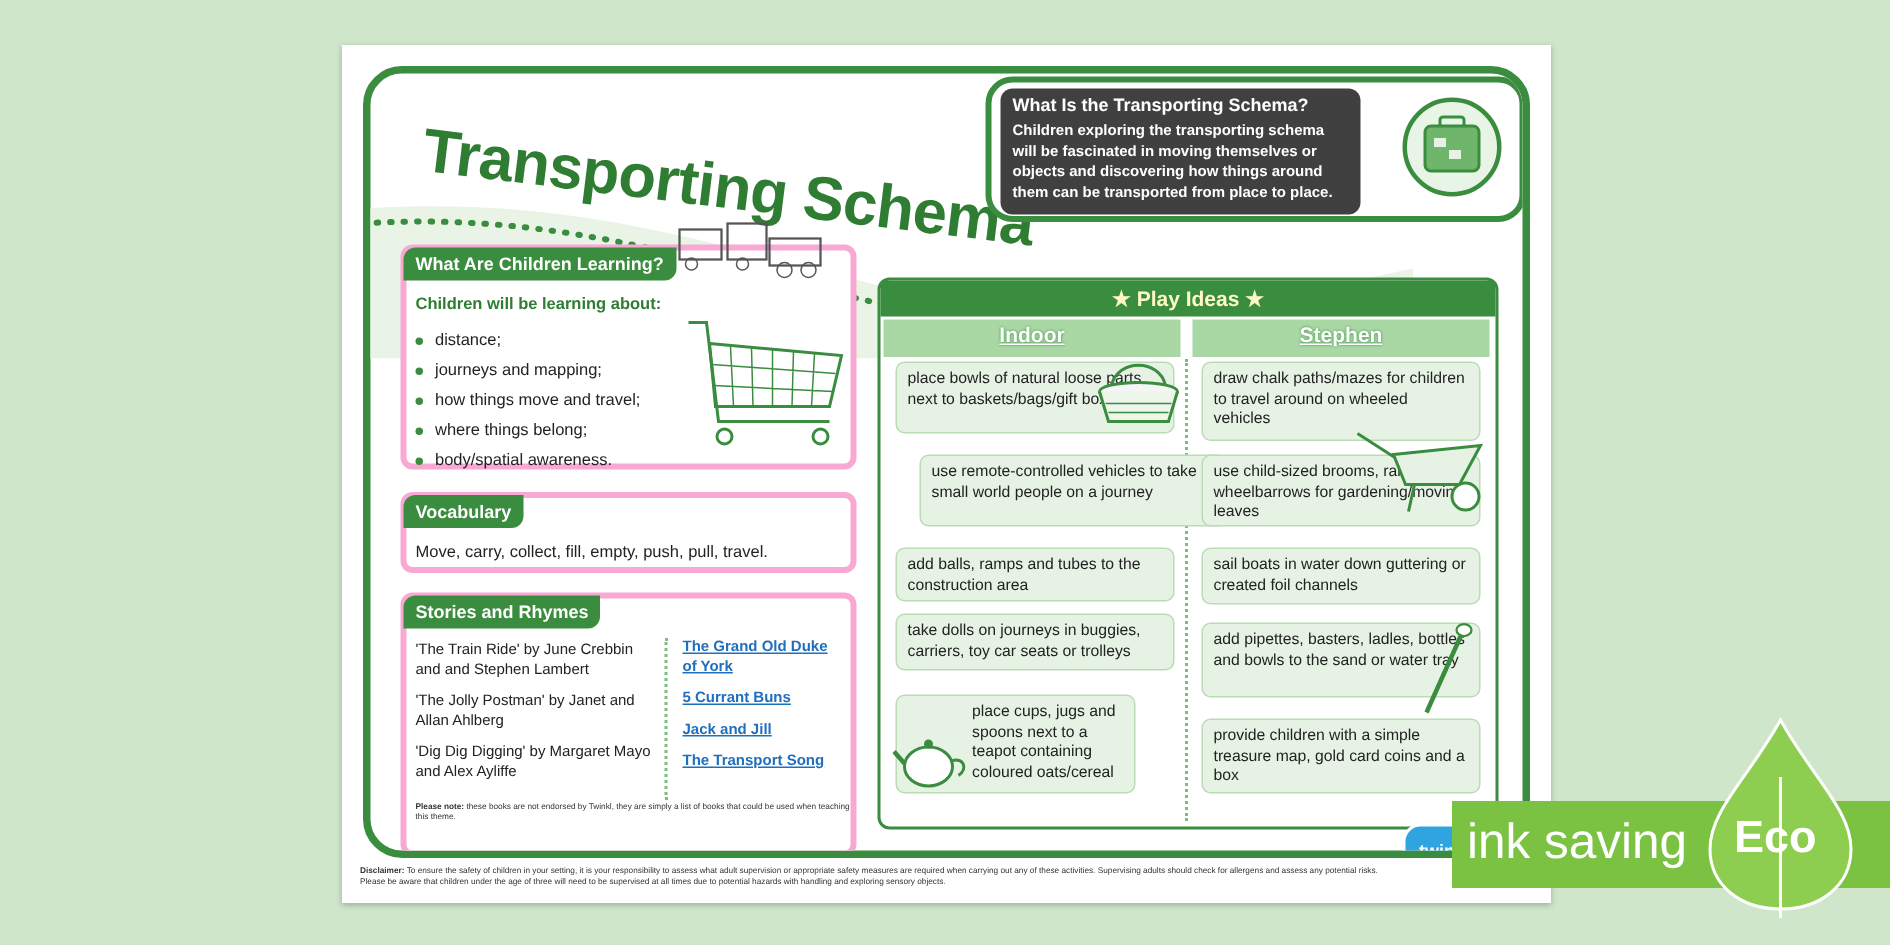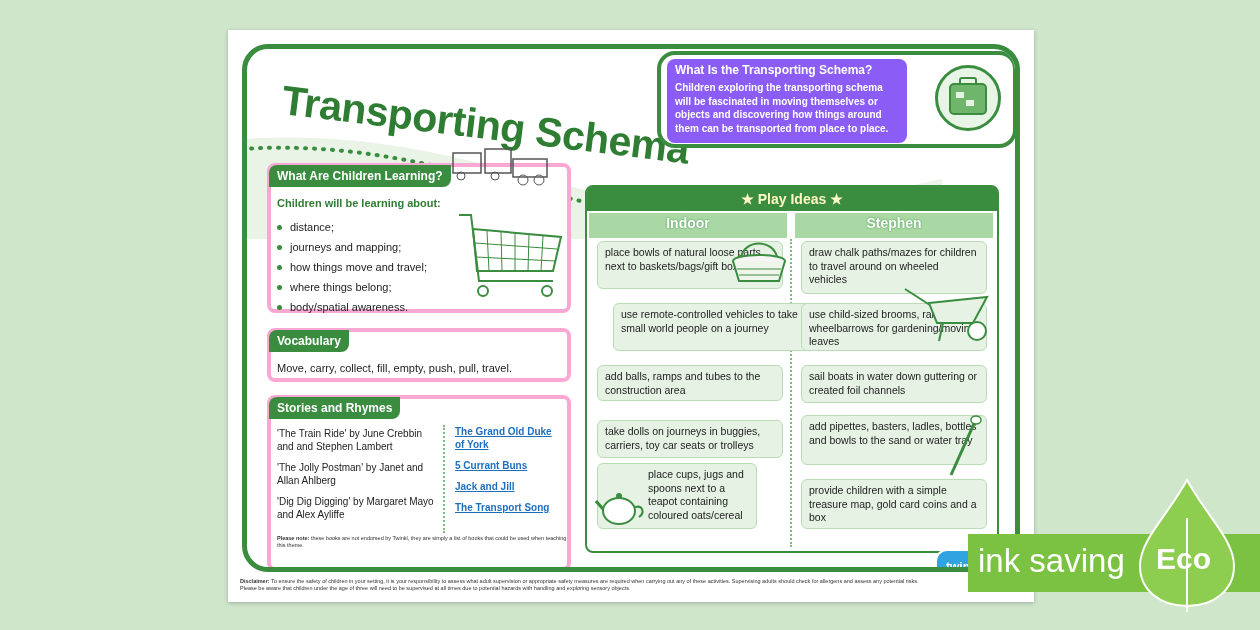--- a/index.html
+++ b/index.html
@@ -6,21 +6,21 @@
   html, body { width: 1260px; height: 630px; overflow: hidden; }
   body { background: #cfe6cb; font-family: "Liberation Sans", sans-serif; position: relative; }
 
   .sheet { position: absolute; left: 228px; top: 30px; width: 806px; height: 572px; background: #ffffff; box-shadow: 0 1px 4px rgba(0,0,0,0.25); }
   .frame { position: absolute; left: 14px; top: 14px; width: 778px; height: 528px; border: 5px solid #3a8c3f; border-radius: 26px; background: #ffffff; overflow: hidden; }
 
   .swoosh { position: absolute; left: -5px; top: 60px; width: 700px; height: 130px; }
   .title { position: absolute; left: 38px; top: 28px; font-size: 41px; font-weight: bold; color: #2e7d32; transform: rotate(7deg); transform-origin: left top; letter-spacing: -0.5px; text-shadow: 2px 2px 0 #fff, -1px -1px 0 #fff; white-space: nowrap; }
 
   .what-box { position: absolute; left: 410px; top: 2px; width: 360px; height: 97px; background: #ffffff; border: 4px solid #3a8c3f; border-radius: 18px; }
-  .what-inner { position: absolute; left: 6px; top: 4px; width: 240px; height: 84px; background: #8b5cf6; border-radius: 8px; padding: 4px 8px; color: #fff; }
+  .what-inner { position: absolute; left: 6px; top: 4px; width: 240px; height: 84px; background: #404040; border-radius: 8px; padding: 4px 8px; color: #fff; }
   .what-title { font-size: 12px; font-weight: bold; margin-bottom: 4px; }
   .what-text { font-size: 10px; font-weight: bold; line-height: 13.5px; }
   .suitcase-circle { position: absolute; right: 12px; top: 10px; width: 66px; height: 66px; border-radius: 50%; border: 3px solid #3a8c3f; background: #e8f5e6; }
 
   .panel { position: absolute; background: #fff; border: 4px solid #f9a8d4; border-radius: 8px; }
   .panel-head { position: absolute; left: -2px; top: -2px; background: #3a8c3f; color: #fff; font-size: 12px; font-weight: bold; padding: 4px 8px; border-radius: 8px 0 8px 0; }
 
   .learning { left: 20px; top: 114px; width: 304px; height: 150px; }
   .learning-sub { position: absolute; left: 6px; top: 30px; font-size: 11px; font-weight: bold; color: #2e7d32; }
   .learning-list { position: absolute; left: 6px; top: 50px; list-style: none; text-align: right; }
@@ -33,21 +33,21 @@
   .stories { left: 20px; top: 346px; width: 304px; height: 176px; }
   .story-list { position: absolute; left: 6px; top: 28px; width: 160px; }
   .story { font-size: 10px; color: #222; line-height: 13px; margin-bottom: 8px; }
   .rhymes { position: absolute; left: 172px; top: 26px; width: 120px; border-left: 2px dotted #7cbf7c; padding-left: 10px; height: 108px; }
   .rhyme { font-size: 10px; font-weight: bold; color: #1f6fbf; text-decoration: underline; line-height: 13px; margin-bottom: 8px; }
   .note { position: absolute; left: 6px; top: 136px; width: 290px; font-size: 5.5px; color: #333; line-height: 7px; }
   .note b { font-weight: bold; }
 
   .play { position: absolute; left: 338px; top: 136px; width: 414px; height: 368px; border: 2px solid #3a8c3f; border-radius: 8px; background: #fff; }
   .play-head { height: 24px; background: #3a8c3f; color: #fef9c3; text-align: center; font-size: 14px; font-weight: bold; line-height: 24px; border-radius: 5px 5px 0 0; }
-  .col-head { position: absolute; top: 26px; height: 25px; background: #a9d8a5; color: #fff; font-size: 14px; font-weight: bold; text-align: center; line-height: 20px; text-shadow: 0 0 2px #3a8c3f; }
+  .col-head { position: absolute; top: 26px; height: 25px; background: #a9d8a5; color: #fff; font-size: 14px; font-weight: bold; text-align: center; line-height: 20px; text-shadow: 0 0 2px #3a8c3f; text-decoration: underline; }
   .col-head.indoor { left: 2px; width: 198px; }
   .col-head.outdoor { left: 208px; width: 198px; }
   .divider { position: absolute; left: 203px; top: 52px; height: 308px; border-left: 2px dotted #7cbf7c; }
   .idea { position: absolute; background: #e6f3e4; border: 1px solid #b9dcb5; border-radius: 6px; padding: 4px 7px; font-size: 10.5px; color: #222; line-height: 13.5px; }
 
   .disclaimer { position: absolute; left: 12px; top: 548px; width: 690px; font-size: 5.5px; color: #333; line-height: 7px; }
   .twinkl { position: absolute; left: 688px; top: 500px; width: 56px; height: 32px; background: #2fa4e0; border-radius: 12px; color: #fff; font-size: 12px; font-weight: bold; text-align: center; line-height: 32px; border: 2px solid #fff; }
 
   .eco-banner { position: absolute; left: 968px; top: 534px; width: 292px; height: 58px; background: #7cc242; }
   .eco-text { position: absolute; left: 978px; top: 542px; font-size: 33px; color: #fff; white-space: nowrap; }
@@ -148,21 +148,21 @@
 
     <div class="play">
       <div class="play-head">★ <span>Play Ideas</span> ★</div>
       <div class="col-head indoor">Indoor</div>
       <div class="col-head outdoor">Stephen</div>
       <div class="divider"></div>
 
       <div class="idea" style="left:10px;top:54px;width:186px;height:48px;">place bowls of natural loose parts next to baskets/bags/gift boxes</div>
       <div class="idea" style="left:26px;top:116px;width:205px;height:48px;">use remote-controlled vehicles to take small world people on a journey</div>
       <div class="idea" style="left:10px;top:178px;width:186px;height:36px;">add balls, ramps and tubes to the construction area</div>
-      <div class="idea" style="left:10px;top:233px;width:186px;height:38px;">take dolls on journeys in buggies, carriers, toy car seats or trolleys</div>
+      <div class="idea" style="left:10px;top:222px;width:186px;height:38px;">take dolls on journeys in buggies, carriers, toy car seats or trolleys</div>
       <div class="idea" style="left:10px;top:276px;width:160px;height:66px;padding-left:50px;">place cups, jugs and spoons next to a teapot containing coloured oats/cereal</div>
 
       <div class="idea" style="left:214px;top:54px;width:186px;height:53px;">draw chalk paths/mazes for children to travel around on wheeled vehicles</div>
       <div class="idea" style="left:214px;top:116px;width:186px;height:48px;">use child-sized brooms, rakes and wheelbarrows for gardening/moving leaves</div>
       <div class="idea" style="left:214px;top:178px;width:186px;height:38px;">sail boats in water down guttering or created foil channels</div>
       <div class="idea" style="left:214px;top:228px;width:186px;height:50px;">add pipettes, basters, ladles, bottles and bowls to the sand or water tray</div>
       <div class="idea" style="left:214px;top:292px;width:186px;height:50px;">provide children with a simple treasure map, gold card coins and a box</div>
 
       <svg style="position:absolute;left:142px;top:50px" width="60" height="50" viewBox="0 0 60 50">
         <path d="M12,20 C16,2 44,2 48,20" fill="none" stroke="#3a8c3f" stroke-width="2"></path>

